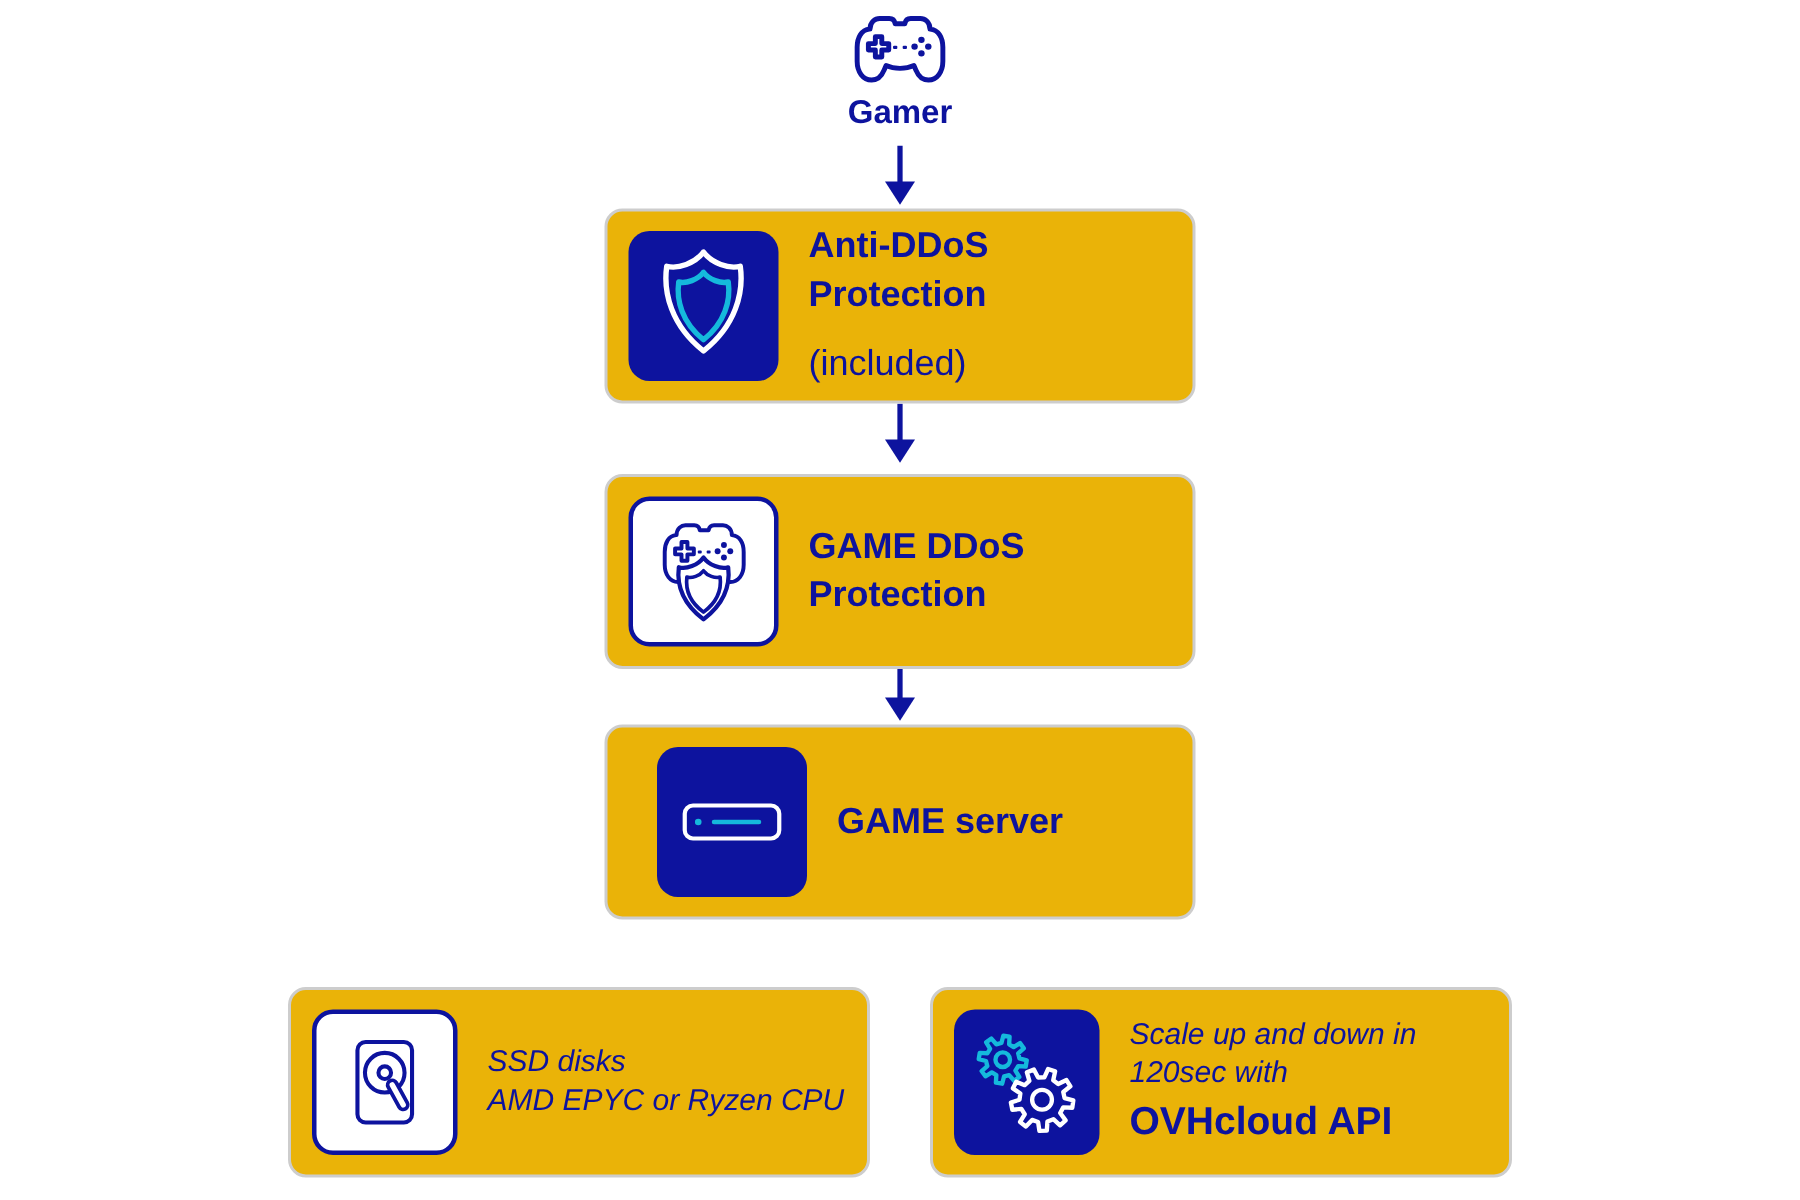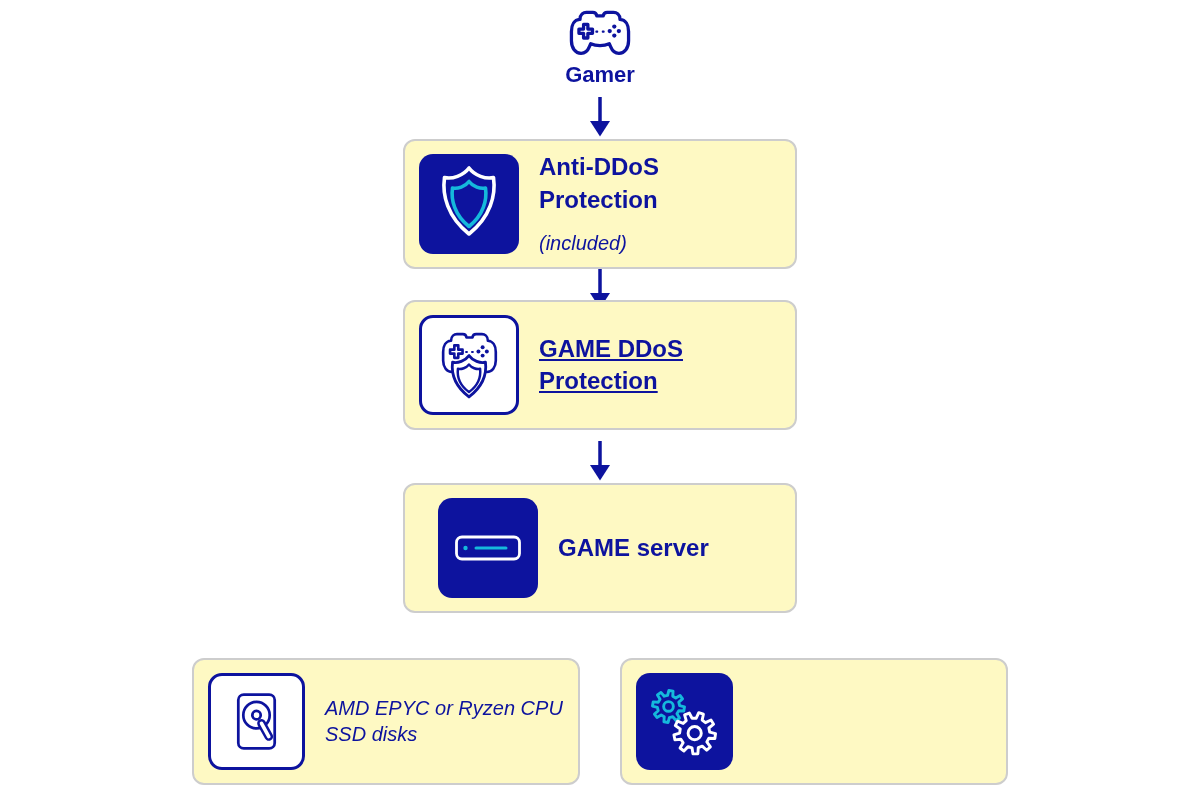--- a/index.html
+++ b/index.html
@@ -14,40 +14,40 @@
 
   .gamer-icon{position:absolute;left:563px;top:8px;width:74px;height:50px;color:var(--navy);}
   .gamer-label{position:absolute;left:0;right:0;top:62px;text-align:center;
                font-size:22px;font-weight:700;color:var(--navy);}
 
   .arrow{position:absolute;left:587px;width:26px;height:40px;}
   .arrow-1{top:97px;}
   .arrow-2{top:269px;}
   .arrow-3{top:441px;}
 
-  .card{position:absolute;background:#fef9c3;border:2px solid var(--border);
+  .card{position:absolute;background:#eab308;border:2px solid var(--border);
         border-radius:12px;display:flex;align-items:center;padding-left:14px;}
   .flow-card{left:403px;width:394px;height:130px;}
   .card-anti-ddos{top:139px;}
-  .card-game-ddos{top:300px;text-decoration:underline;}
+  .card-game-ddos{top:316px;}
   .card-game-server{top:483px;padding-left:33px;}
   .feature-card{top:658px;width:388px;height:127px;}
   .card-hardware{left:192px;}
   .card-api{left:620px;}
 
   .tile{flex:none;display:flex;align-items:center;justify-content:center;border-radius:14px;}
   .tile-lg{width:100px;height:100px;}
   .tile-sm{width:97px;height:97px;}
   .tile-filled{background:var(--navy);}
   .tile-outline{background:#fff;border:3px solid var(--navy);}
   .tile svg{width:100%;height:100%;display:block;}
 
   .card-text{margin-left:20px;line-height:1.35;}
   .card-title{font-size:24px;font-weight:700;color:var(--navy);}
-  .card-note{font-size:20px;font-style:italic;color:var(--navy);margin-top:14px;}
+  .card-note{font-size:24px;color:var(--navy);margin-top:14px;}
   .spec-line{font-size:20px;font-style:italic;color:var(--navy);line-height:1.27;}
   .api-title{font-size:26px;font-weight:700;color:var(--navy);margin-top:2px;}
 </style>
 </head>
 <body>
 
 <svg width="0" height="0" style="position:absolute" aria-hidden="true">
   <defs>
     <g id="gp">
       <path d="M22 16 C22 9 27 6 31 6 L40 6 C43 6 45 8 45.5 11 L54.5 11 C55 8 57 6 60 6 L69 6 C73 6 78 9 78 16 C86 16.5 90 24 90 33 L90 46 C90 56 84.5 63.5 76.5 63.5 C70.5 63.5 67 59.5 65 54.5 L63 50 C59 51.8 54.5 52.6 50 52.6 C45.5 52.6 41 51.8 37 50 L35 54.5 C33 59.5 29.5 63.5 23.5 63.5 C15.5 63.5 10 56 10 46 L10 33 C10 24 14 16.5 21.5 16 Z" fill="none" stroke-linejoin="round"></path>
@@ -128,29 +128,34 @@
     <div class="tile tile-sm tile-outline">
       <svg viewBox="0 0 100 100">
         <rect x="30" y="20.5" width="40" height="59" rx="6" fill="#fff" stroke="#0D139E" stroke-width="3"></rect>
         <circle cx="50" cy="43" r="14.5" fill="none" stroke="#0D139E" stroke-width="3"></circle>
         <line x1="55.5" y1="52" x2="63.5" y2="66.5" stroke="#0D139E" stroke-width="9.5" stroke-linecap="round"></line>
         <line x1="55.5" y1="52" x2="63.5" y2="66.5" stroke="#fff" stroke-width="4" stroke-linecap="round"></line>
         <circle cx="50" cy="43" r="4.6" fill="#fff" stroke="#0D139E" stroke-width="3"></circle>
       </svg>
     </div>
     <div class="card-text">
+      <div class="spec-line">SSD disks</div>
       <div class="spec-line">AMD EPYC or Ryzen CPU</div>
-      <div class="spec-line">SSD disks</div>
     </div>
   </div>
 
   <div class="card feature-card card-api">
     <div class="tile tile-sm tile-filled">
       <svg viewBox="0 0 100 100">
         <path fill="none" stroke="#15B9DC" stroke-width="3" stroke-linejoin="round" d="M50.0 34.9 L49.3 39.2 L44.1 38.9 L42.2 42.0 L44.9 46.4 L41.3 49.0 L37.9 45.1 L34.4 46.0 L33.1 51.0 L28.8 50.3 L29.1 45.1 L26.0 43.2 L21.6 45.9 L19.0 42.3 L22.9 38.9 L22.0 35.4 L17.0 34.1 L17.7 29.8 L22.9 30.1 L24.8 27.0 L22.1 22.6 L25.7 20.0 L29.1 23.9 L32.6 23.0 L33.9 18.0 L38.2 18.7 L37.9 23.9 L41.0 25.8 L45.4 23.1 L48.0 26.7 L44.1 30.1 L45.0 33.6 Z"></path>
         <circle cx="33.5" cy="34.5" r="5" fill="none" stroke="#15B9DC" stroke-width="3"></circle>
         <path fill="#0D139E" stroke="#fff" stroke-width="3" stroke-linejoin="round" d="M82.0 62.5 L81.3 67.5 L75.1 67.3 L73.0 71.1 L76.7 76.2 L72.9 79.6 L68.3 75.4 L64.2 77.0 L63.8 83.2 L58.7 83.4 L57.8 77.3 L53.7 75.9 L49.4 80.4 L45.4 77.3 L48.6 72.0 L46.3 68.3 L40.1 68.9 L39.1 63.9 L45.0 62.0 L45.6 57.7 L40.5 54.2 L42.8 49.7 L48.6 52.0 L51.8 49.1 L50.1 43.2 L54.9 41.3 L57.8 46.7 L62.1 46.6 L64.7 40.9 L69.5 42.5 L68.2 48.6 L71.6 51.2 L77.3 48.5 L80.0 52.8 L75.1 56.7 L76.0 60.9 Z"></path>
         <circle cx="60.5" cy="62" r="6.8" fill="none" stroke="#fff" stroke-width="3"></circle>
       </svg>
     </div>
+    <div class="card-text">
+      <div class="spec-line">Scale up and down in</div>
+      <div class="spec-line">120sec with</div>
+      <div class="api-title">OVHcloud API</div>
+    </div>
   </div>
 
 </div>
 
 </body></html>

